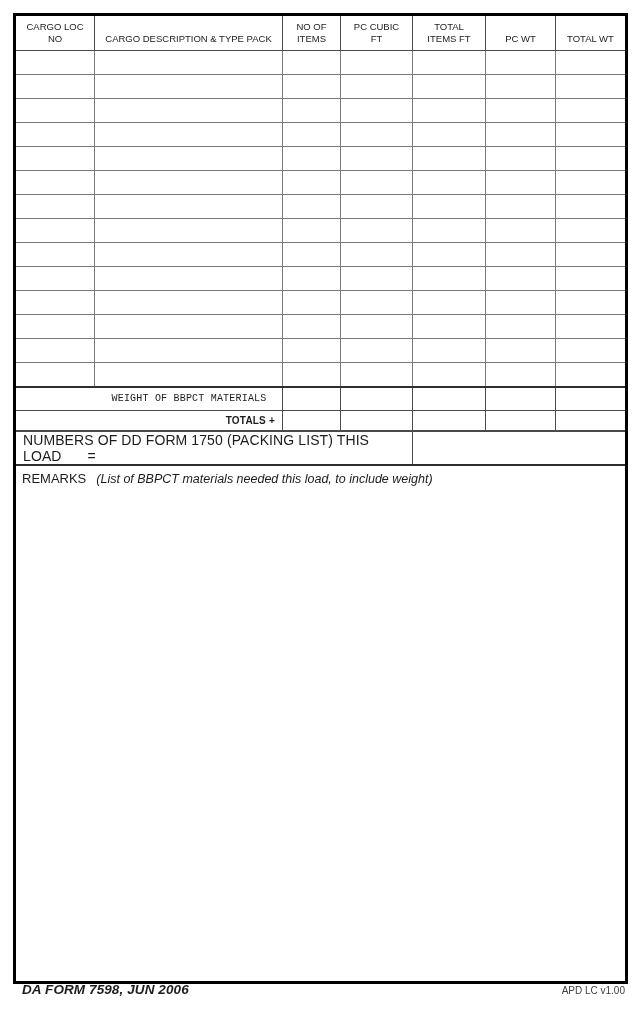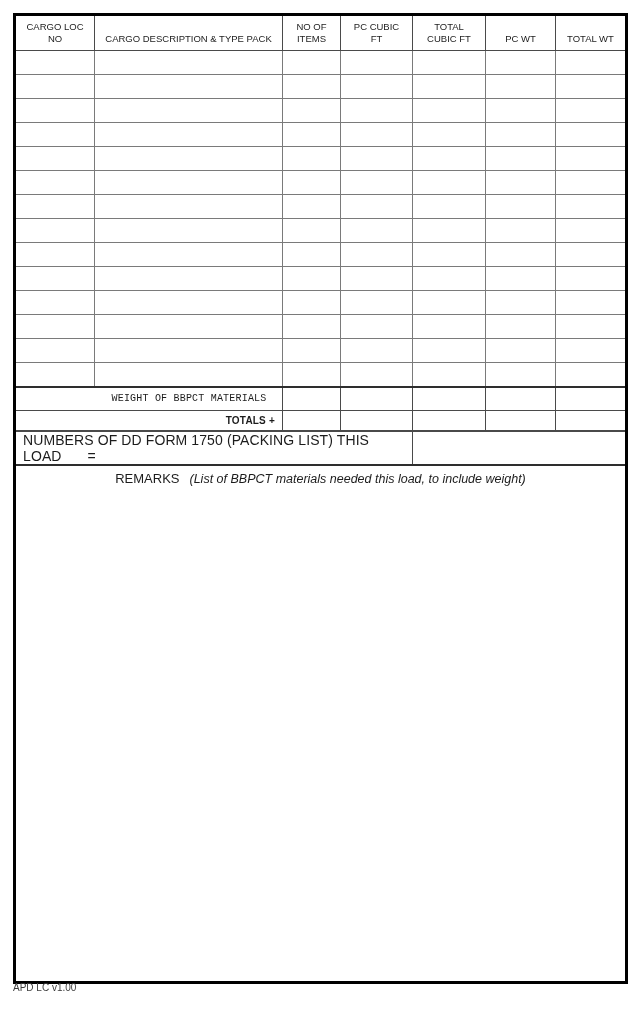--- a/index.html
+++ b/index.html
@@ -48,21 +48,21 @@
     font-size:10px;font-weight:bold;letter-spacing:.2px;
   }
   td.numbers-cell{
     text-align:left;padding-left:7px;
     font-size:14px;letter-spacing:.1px;
     vertical-align:middle;
   }
   td.numbers-cell .equals{margin-left:26px;}
   tr.remarks-row{height:518px;}
   td.remarks-cell{
-    vertical-align:top;text-align:center;
+    vertical-align:top;text-align:left;
     padding:3px 6px;
   }
   .remarks-title{font-size:13px;}
   .remarks-note{font-size:12.5px;font-style:italic;margin-left:10px;}
   .footer{
     position:absolute;left:13px;right:13px;top:982px;
     display:flex;justify-content:space-between;align-items:baseline;
   }
   .form-number{
     font-size:13.5px;font-weight:bold;font-style:italic;
@@ -88,21 +88,21 @@
       <thead>
         <tr>
           <th>CARGO LOC
 NO</th>
           <th>CARGO DESCRIPTION &amp; TYPE PACK</th>
           <th>NO OF
 ITEMS</th>
           <th>PC CUBIC
 FT</th>
           <th>TOTAL
-CUBIC FT</th>
+ITEMS FT</th>
           <th>PC WT</th>
           <th>TOTAL WT</th>
         </tr>
       </thead>
       <tbody class="fill" id="empty-rows">
           <tr>
             <td></td>
             <td></td>
             <td></td>
             <td></td>
@@ -256,15 +256,16 @@
         <tr class="remarks-row">
           <td colspan="7" class="remarks-cell">
             <span class="remarks-title">REMARKS</span><span class="remarks-note">(List of BBPCT materials needed this load, to include weight)</span>
           </td>
         </tr>
       </tbody>
     </table>
   </div>
 
   <div class="footer">
+    <div class="form-number">DA FORM 7598, JUN 2006</div>
     <div class="version">APD LC v1.00</div>
   </div>
 </div>
 
 </body></html>

